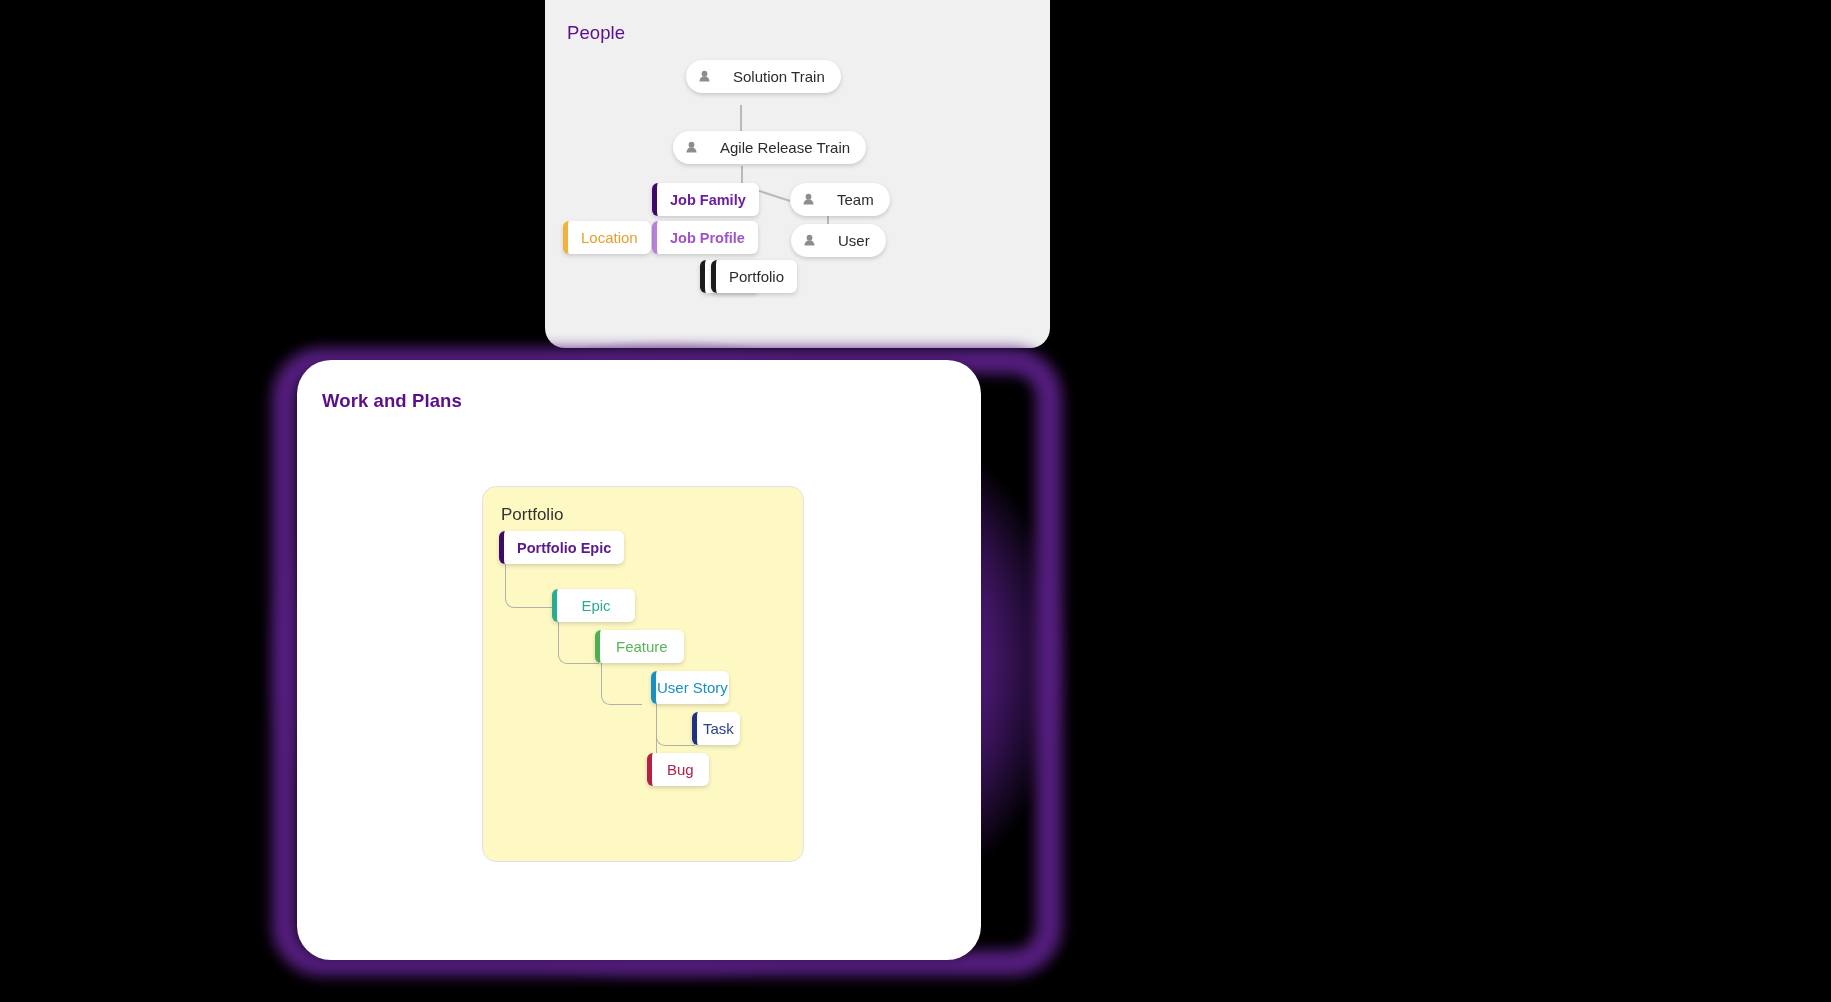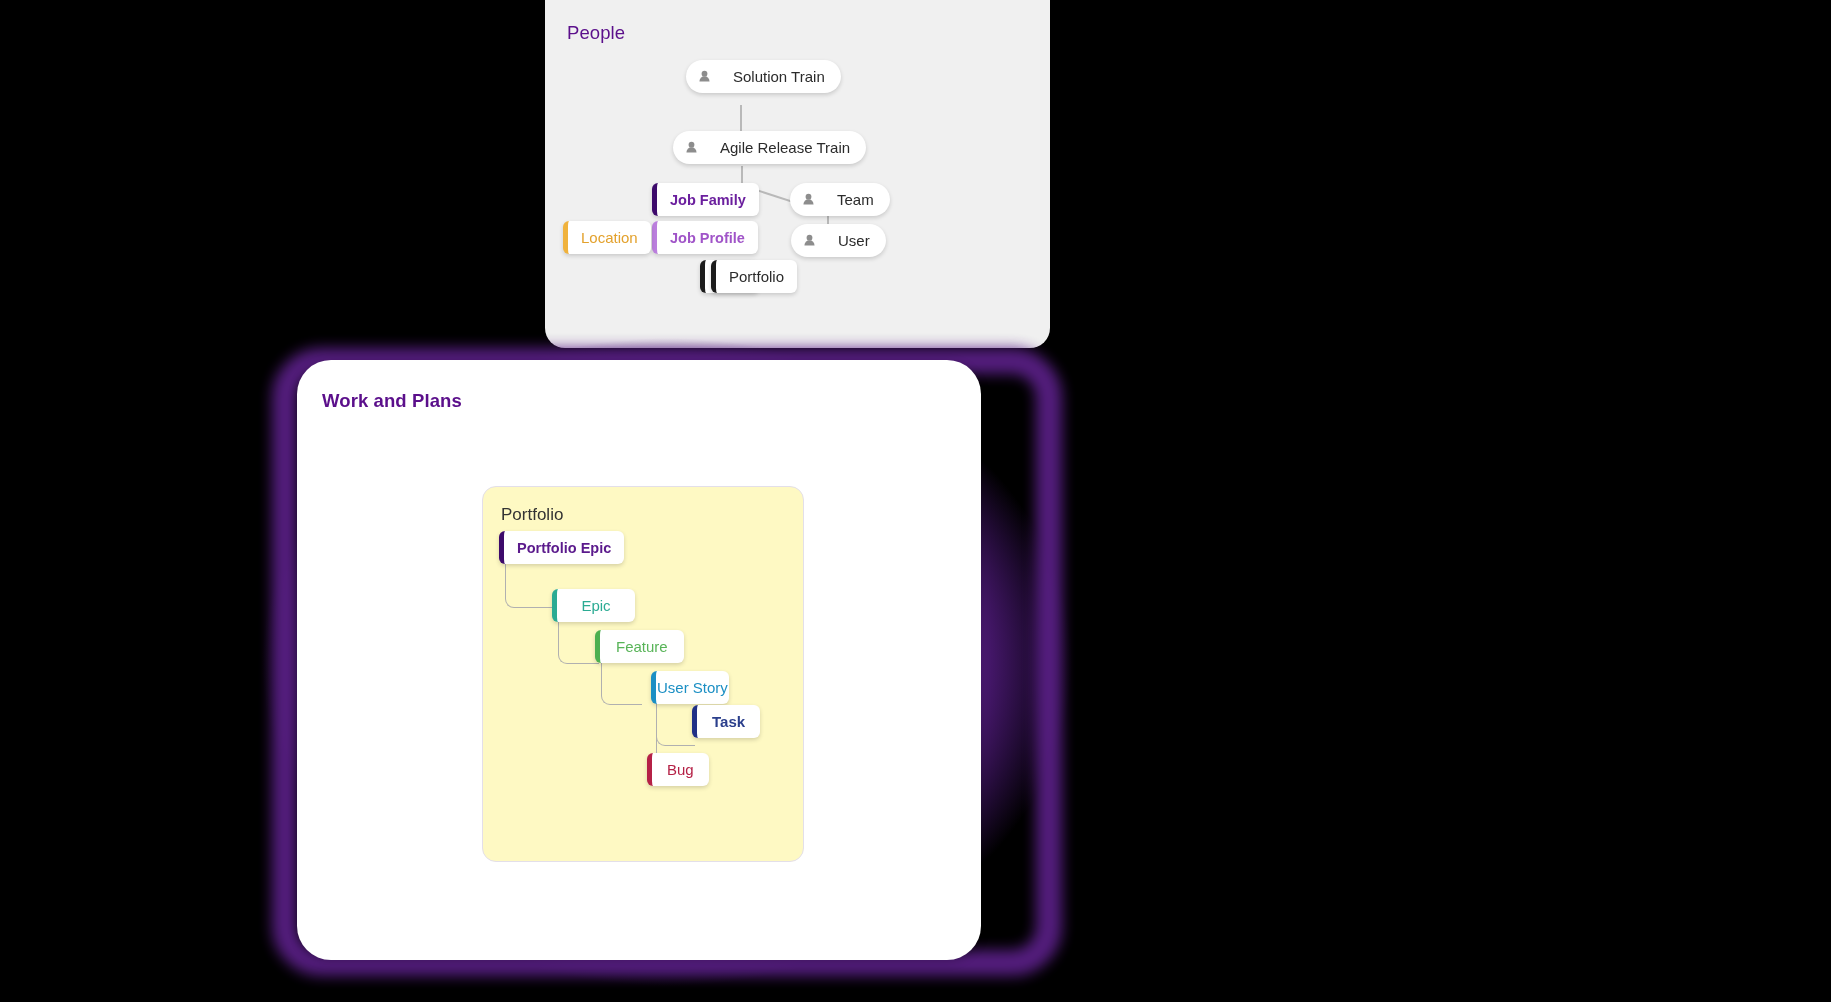--- a/index.html
+++ b/index.html
@@ -164,21 +164,21 @@
       </div>
 
       <div class="chip chip-sq" style="left:112px;top:143px;border-left-color:#4caf50;color:#58b458;font-weight:normal;font-size:15px;padding:0 16px;">
         <span>Feature</span>
       </div>
 
       <div class="chip chip-sq" style="left:168px;top:184px;border-left-color:#1b8fc4;color:#1b8fc4;font-weight:normal;font-size:15px;padding:0 1px;">
         <span>User Story</span>
       </div>
 
-      <div class="chip chip-sq" style="left:209px;top:218px;border-left-color:#203086;color:#2b3f8c;font-weight:bold;font-size:15px;padding:0 15px;">
+      <div class="chip chip-sq" style="left:209px;top:225px;border-left-color:#203086;color:#2b3f8c;font-weight:normal;font-size:15px;padding:0 6px;">
         <span>Task</span>
       </div>
 
       <div class="chip chip-sq" style="left:164px;top:266px;border-left-color:#b52146;color:#b52146;font-weight:normal;font-size:15px;padding:0 15px;">
         <span>Bug</span>
       </div>
     </div>
   </div>
 
 </div>

